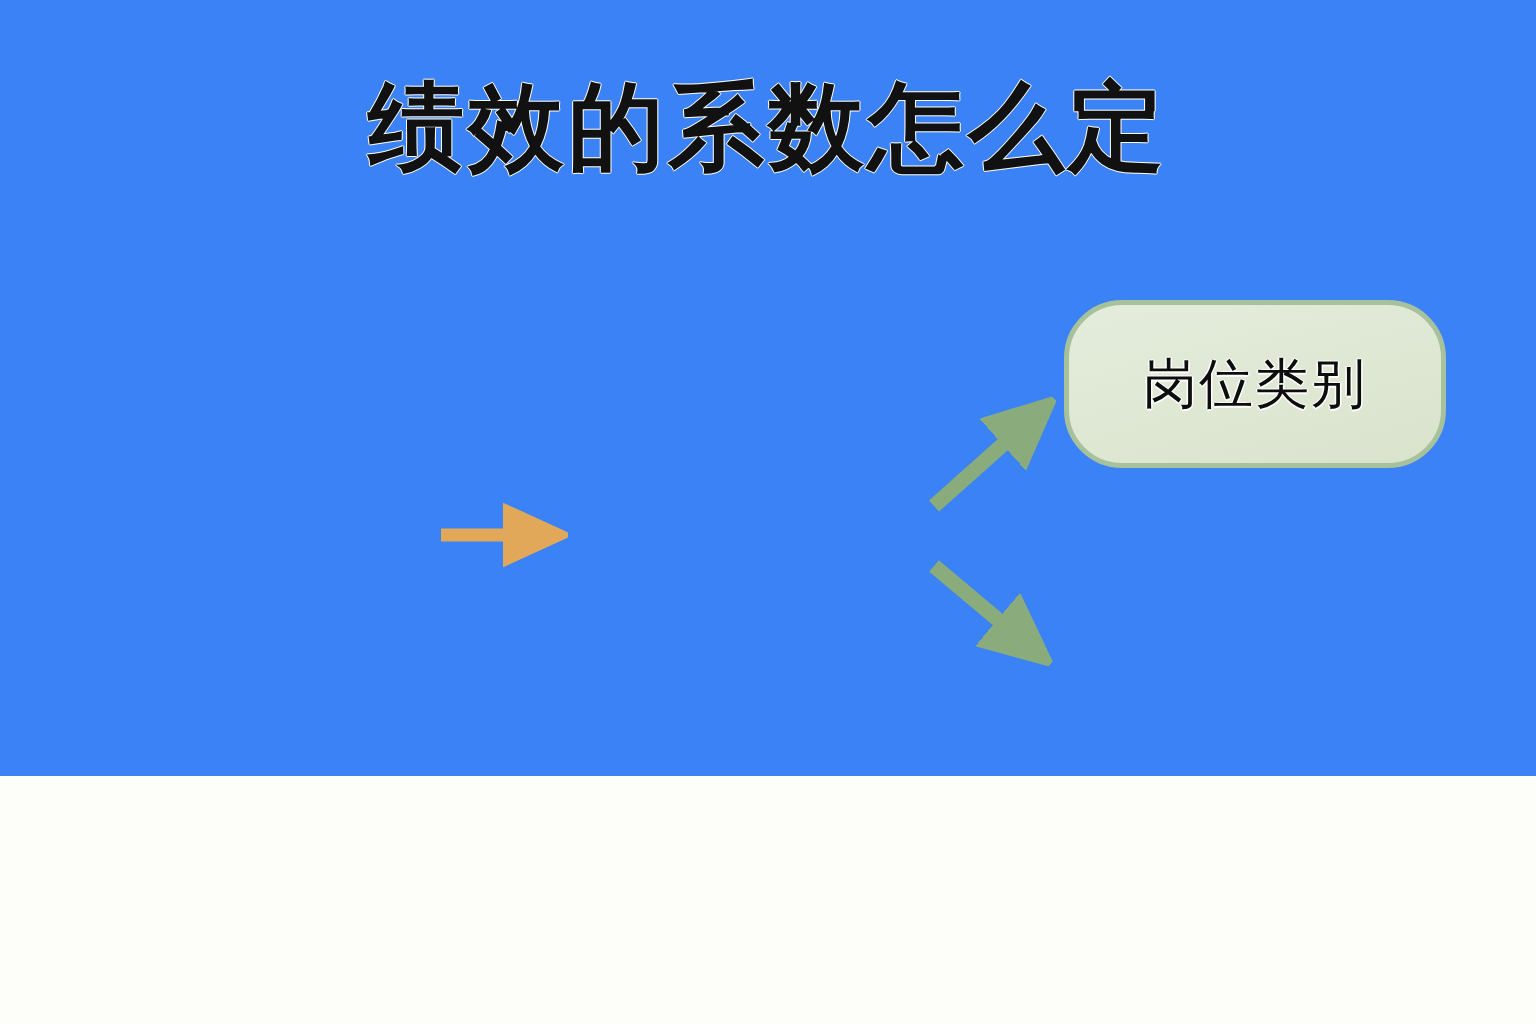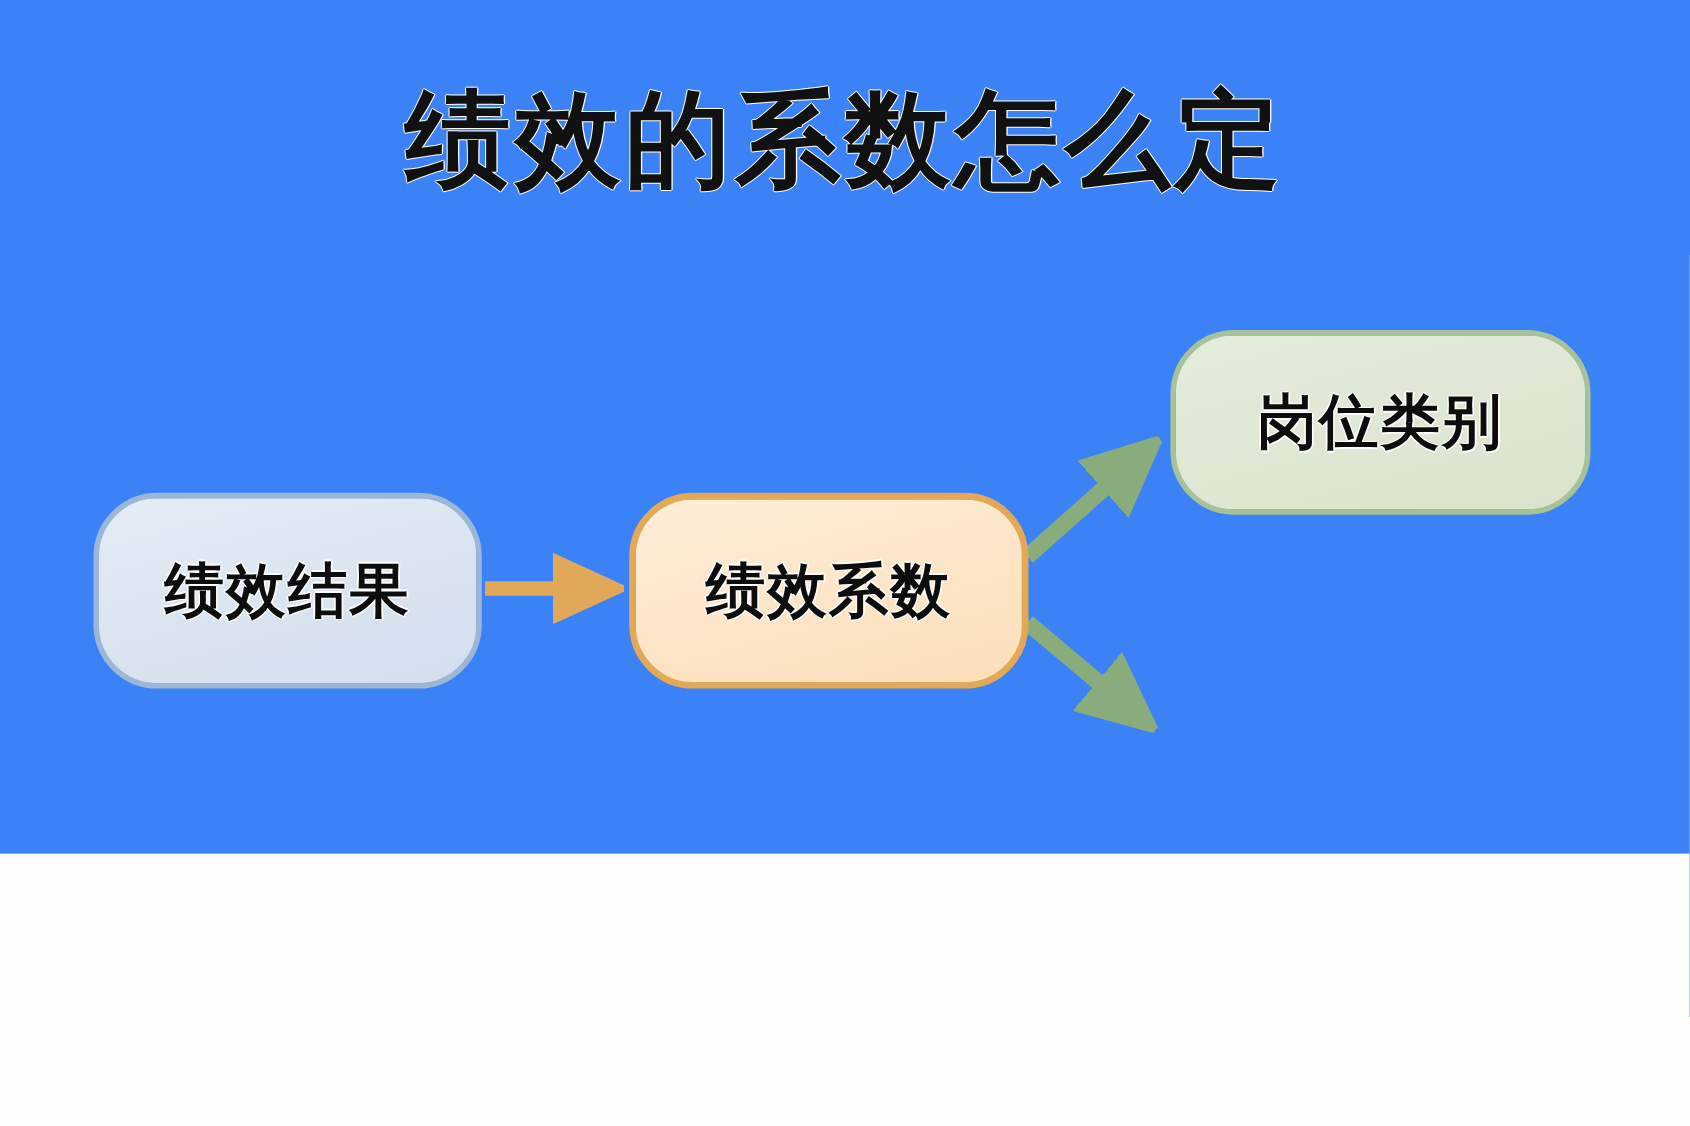--- a/index.html
+++ b/index.html
@@ -41,21 +41,21 @@
     position: absolute;
     box-sizing: border-box;
     display: flex;
     align-items: center;
     justify-content: center;
     border-radius: 58px;
     border-style: solid;
   }
   .node .node-label {
     font-size: 54px;
-    font-weight: 700;
+    font-weight: 400;
     color: #0d0d0d;
     letter-spacing: 2px;
     white-space: nowrap;
     text-shadow:
       1.5px 0 0 rgba(255,255,255,0.9),
       -1.5px 0 0 rgba(255,255,255,0.9),
       0 1.5px 0 rgba(255,255,255,0.9),
       0 -1.5px 0 rgba(255,255,255,0.9),
       1px 1px 0 rgba(255,255,255,0.75);
   }
@@ -121,26 +121,20 @@
       </marker>
     </defs>
 
     <line x1="441" y1="535" x2="556" y2="535" stroke="#e2a85a" stroke-width="13" stroke-linecap="butt" marker-end="url(#arrow-orange)"></line>
 
     <line x1="934" y1="506" x2="1044" y2="408" stroke="#8aab7b" stroke-width="15" stroke-linecap="butt" marker-end="url(#arrow-green)"></line>
 
     <line x1="934" y1="566" x2="1040" y2="655" stroke="#8aab7b" stroke-width="15" stroke-linecap="butt" marker-end="url(#arrow-green)"></line>
   </svg>
 
-  <div class="node" id="node-performance-result">
-    <span class="node-label">绩效结果</span>
-  </div>
 
-  <div class="node" id="node-performance-coefficient">
-    <span class="node-label">绩效系数</span>
-  </div>
 
   <div class="node" id="node-job-category">
     <span class="node-label">岗位类别</span>
   </div>
 
 
 </div>
 
 </body></html>

